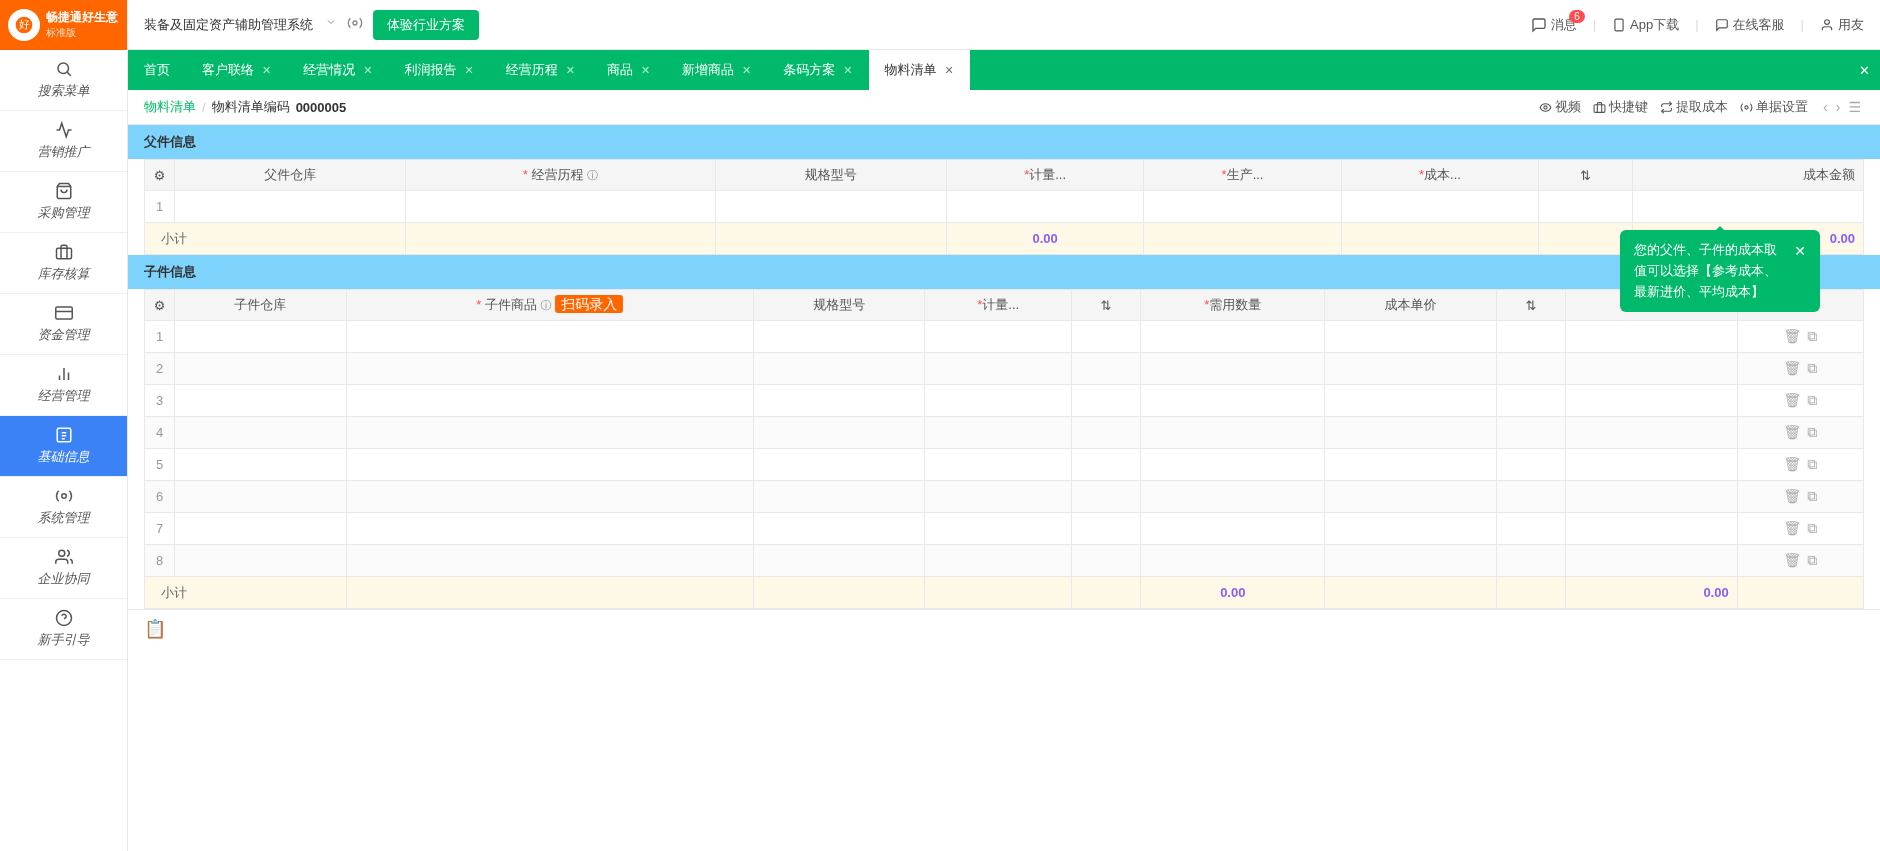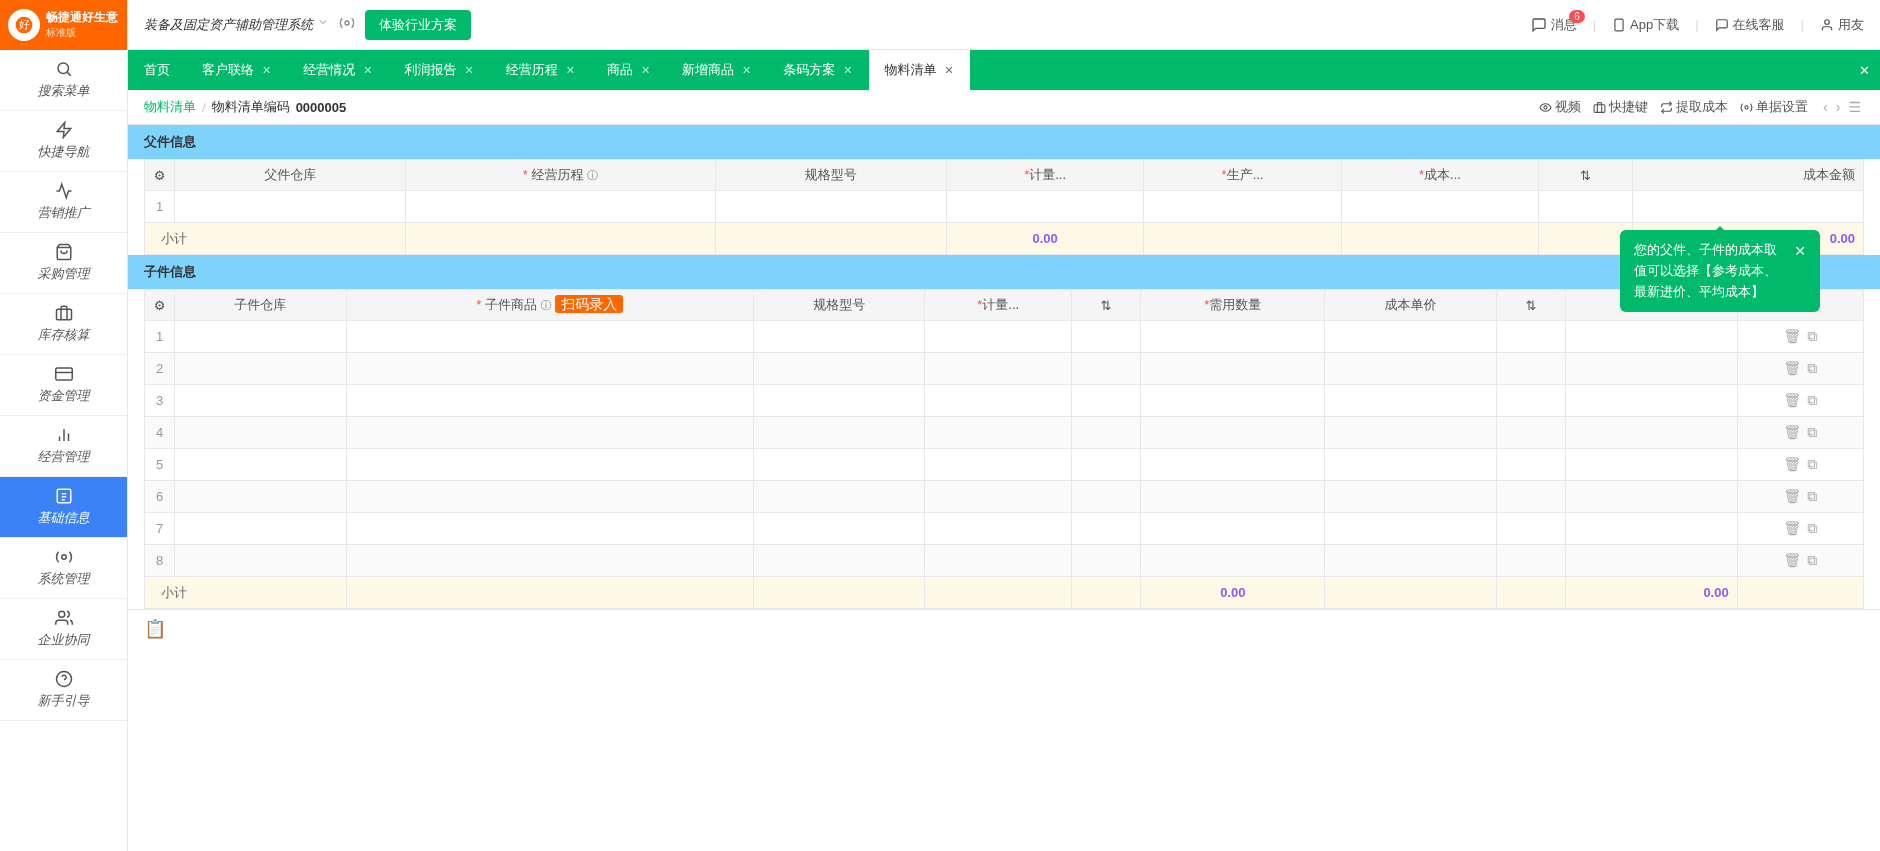--- a/index.html
+++ b/index.html
@@ -16,21 +16,21 @@
     .sidebar-item.active { color: #fff; background: #3b82f6; }
     .sidebar-item svg { width: 18px; height: 18px; }
 
     
     .main { flex: 1; display: flex; flex-direction: column; overflow: hidden; }
 
     
     .header { background: #fff; height: 50px; display: flex; align-items: center; padding: 0 16px; border-bottom: 1px solid #e8e8e8; justify-content: space-between; flex-shrink: 0; }
     .header-left { display: flex; align-items: center; gap: 10px; }
     .header-title { font-size: 14px; color: #333; }
-    .header-title-dropdown { display: flex; align-items: flex-start; gap: 4px; cursor: pointer; font-style: italic; }
+    .header-title-dropdown { display: flex; align-items: flex-start; gap: 12px; cursor: pointer; }
     .header-gear { cursor: pointer; color: #888; }
     .header-trial-btn { background: #00b96b; color: #fff; border: none; border-radius: 4px; padding: 6px 14px; cursor: pointer; font-size: 13px; }
     .header-right { display: flex; align-items: center; gap: 16px; color: #555; font-size: 13px; }
     .header-right-item { display: flex; align-items: center; gap: 4px; cursor: pointer; position: relative; }
     .badge { background: #ff4d4f; color: #fff; border-radius: 10px; font-size: 10px; padding: 1px 5px; position: absolute; top: -6px; right: -8px; }
 
     
     .nav-tabs { background: #00b96b; display: flex; align-items: center; flex-shrink: 0; height: 40px; overflow: hidden; }
     .nav-tab { padding: 0 16px; height: 52px; display: flex; align-items: center; color: #fff; cursor: pointer; font-size: 13px; white-space: nowrap; gap: 4px; }
     .nav-tab.active { background: #fff; color: #333; border-radius: 4px 4px 0 0; }
@@ -97,26 +97,20 @@
       <div class="sidebar-logo-sub">标准版</div>
     </div>
   </div>
 
   <div class="sidebar-item">
     <svg viewBox="0 0 24 24" fill="none" stroke="currentColor" stroke-width="2">
         <circle cx="11" cy="11" r="7"></circle>
         <line x1="16.5" y1="16.5" x2="21" y2="21"></line>
       </svg>
     <span>搜索菜单</span>
-  </div>
-  <div class="sidebar-item">
-    <svg viewBox="0 0 24 24" fill="none" stroke="currentColor" stroke-width="2">
-        <polygon points="13 2 3 14 12 14 11 22 21 10 12 10 13 2"></polygon>
-      </svg>
-    <span>快捷导航</span>
   </div>
   <div class="sidebar-item">
     <svg viewBox="0 0 24 24" fill="none" stroke="currentColor" stroke-width="2">
         <path d="M22 12h-4l-3 9L9 3l-3 9H2"></path>
       </svg>
     <span>营销推广</span>
   </div>
   <div class="sidebar-item">
     <svg viewBox="0 0 24 24" fill="none" stroke="currentColor" stroke-width="2">
         <path d="M6 2L3 6v14a2 2 0 0 0 2 2h14a2 2 0 0 0 2-2V6l-3-4z"></path>

